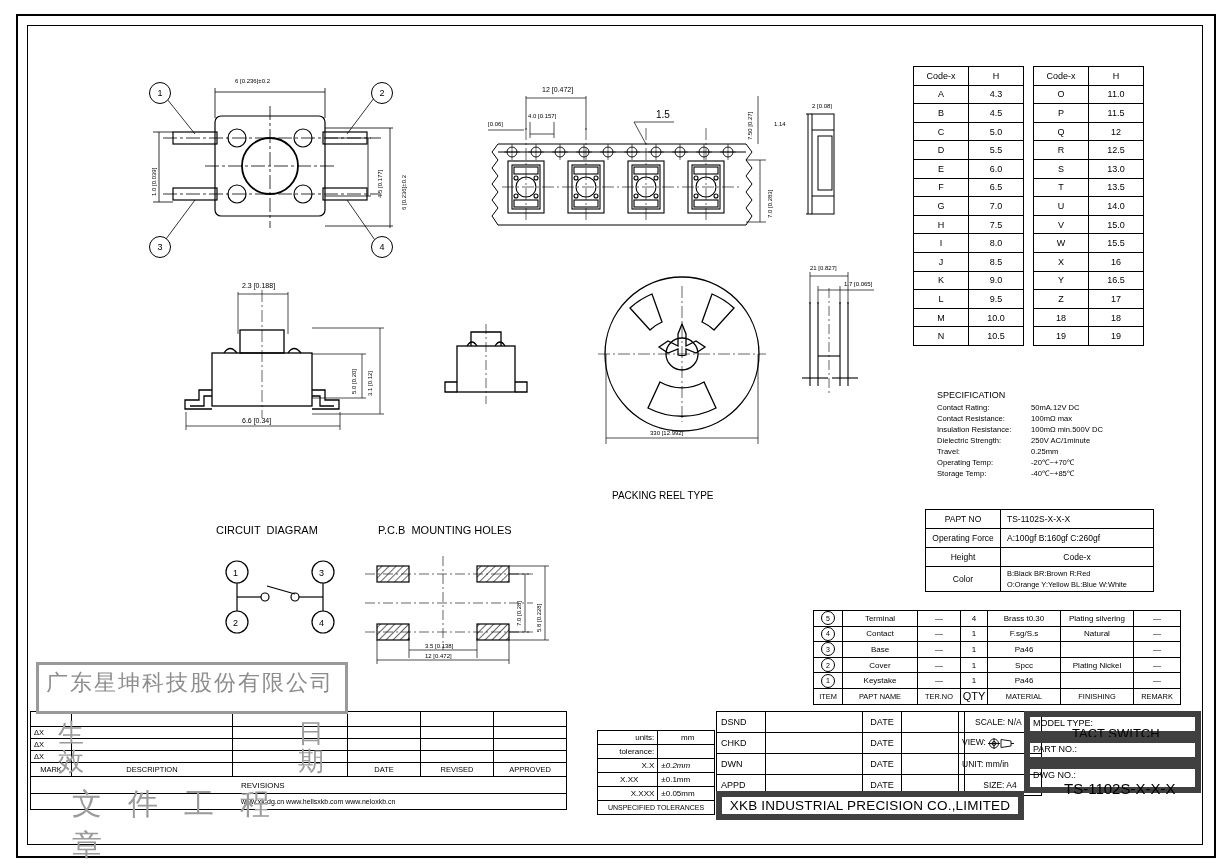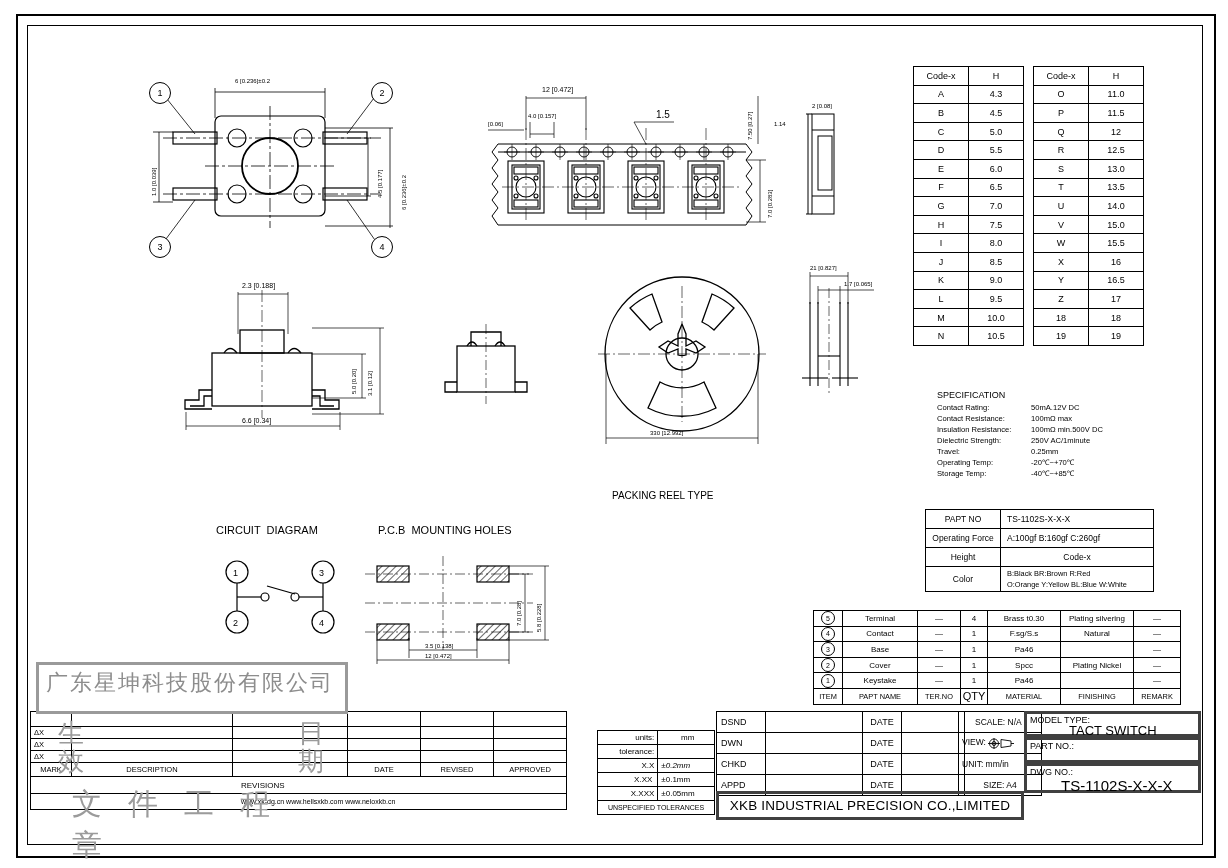--- a/index.html
+++ b/index.html
@@ -12,21 +12,21 @@
 
   .abs{position:absolute;}
   .txt{position:absolute;font-size:8px;line-height:1.15;white-space:pre;}
   .txt6{font-size:6px;}
   .txt9{font-size:9px;}
   .txt10{font-size:10px;}
   .txt11{font-size:11px;}
   .txt13{font-size:13px;}
   .txt15{font-size:15px;}
   .vert{transform-origin:0 0;}
-  .box{position:absolute;border:3px solid #404040;box-sizing:border-box;}
+  .box{position:absolute;border:6px solid #404040;box-sizing:border-box;}
 
   
   table.g{position:absolute;border-collapse:collapse;font-size:8px;}
   table.g td,table.g th{border:1px solid #000;text-align:center;padding:0;font-weight:normal;}
 
   .codetbl{}
   .codetbl td{width:54px;height:17.6px;font-size:9px;}
 
   .partno td{font-size:8.5px;height:18px;}
   .partno td.lbl{width:74px;text-align:center;}
@@ -683,27 +683,27 @@
 
     <table class="g title" style="left:0;top:0;">
       <tbody>
           <tr>
         <td style="width:44px;text-align:left;padding-left:4px;">DSND</td>
         <td style="width:96px;"></td>
         <td style="width:38px;">DATE</td>
         <td style="width:62px;"></td>
       </tr>
       <tr>
-        <td style="text-align:left;padding-left:4px;">DWN</td>
+        <td style="text-align:left;padding-left:4px;">CHKD</td>
         <td></td>
         <td>DATE</td>
         <td></td>
       </tr>
       <tr>
-        <td style="text-align:left;padding-left:4px;">CHKD</td>
+        <td style="text-align:left;padding-left:4px;">DWN</td>
         <td></td>
         <td>DATE</td>
         <td></td>
       </tr>
       <tr>
         <td style="text-align:left;padding-left:4px;">APPD</td>
         <td></td>
         <td>DATE</td>
         <td></td>
       </tr>
@@ -768,21 +768,21 @@
       </tr>
       <tr>
         <td style="height:13px;text-align:right;padding-right:3px;font-size:8px;">tolerance:</td>
         <td style="height:13px;"></td>
       </tr>
       <tr>
         <td style="height:13px;text-align:right;padding-right:3px;font-size:8px;">X.X</td>
         <td style="height:13px;text-align:left;padding-left:3px;font-size:8px;font-style:italic;">±0.2mm</td>
       </tr>
       <tr>
-        <td style="height:13px;text-align:right;padding-right:5px;font-size:8px;">X.XX</td>
+        <td style="height:13px;text-align:right;padding-right:19px;font-size:8px;">X.XX</td>
         <td style="height:13px;text-align:left;padding-left:3px;font-size:8px;">±0.1mm</td>
       </tr>
       <tr>
         <td style="height:13px;text-align:right;padding-right:3px;font-size:8px;">X.XXX</td>
         <td style="height:13px;text-align:left;padding-left:3px;font-size:8px;">±0.05mm</td>
       </tr>
       <tr>
         <td colspan="2" style="height:13px;font-size:7px;">UNSPECIFIED TOLERANCES</td>
       </tr>
     </tbody>

